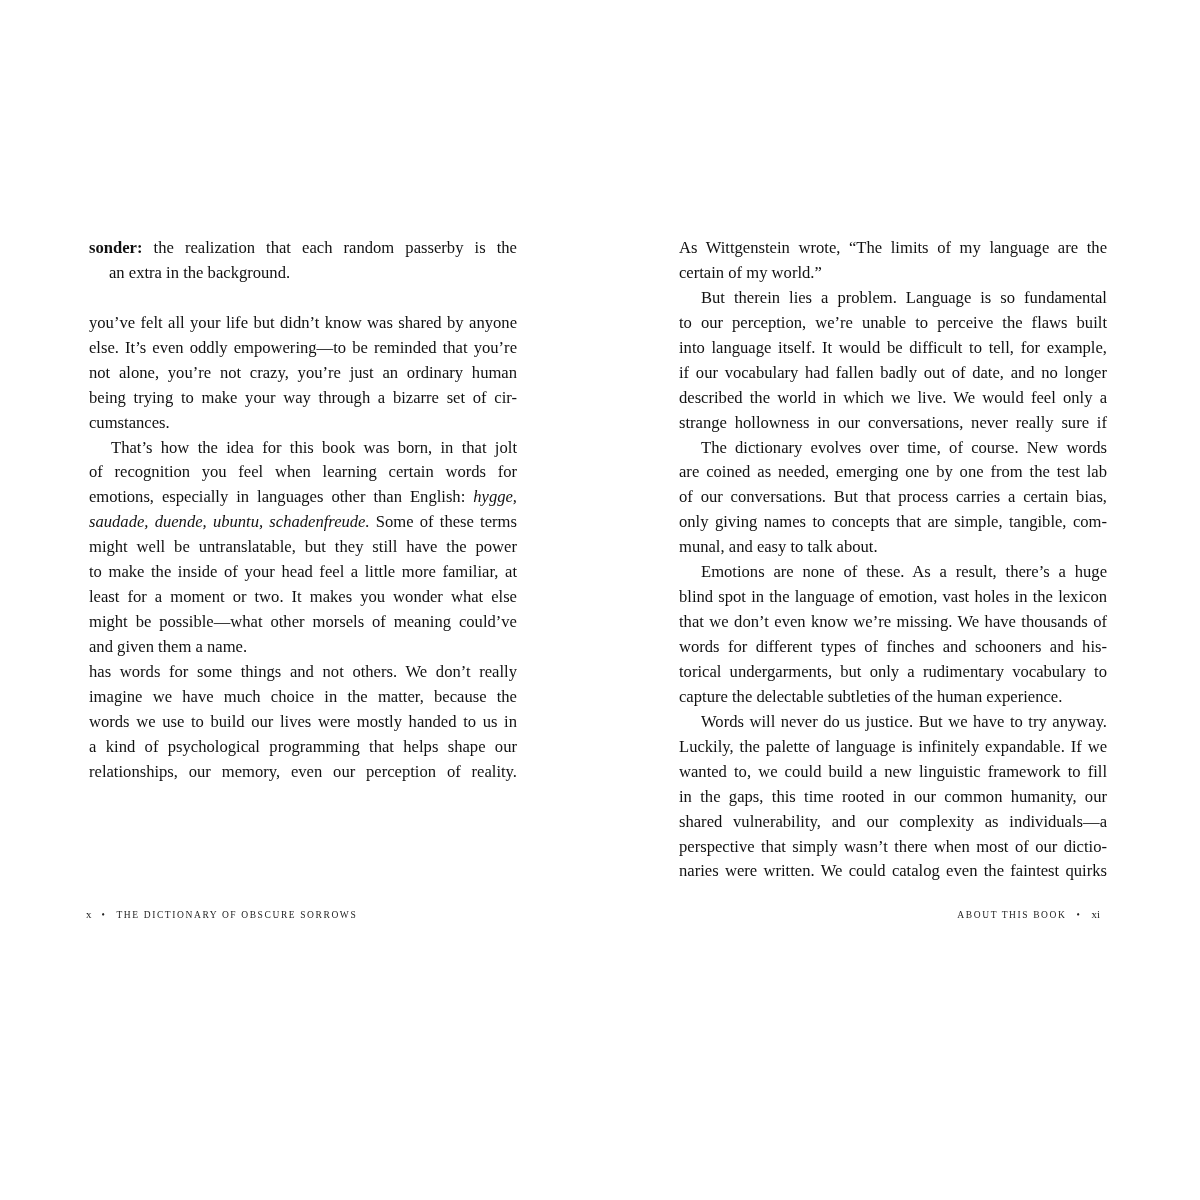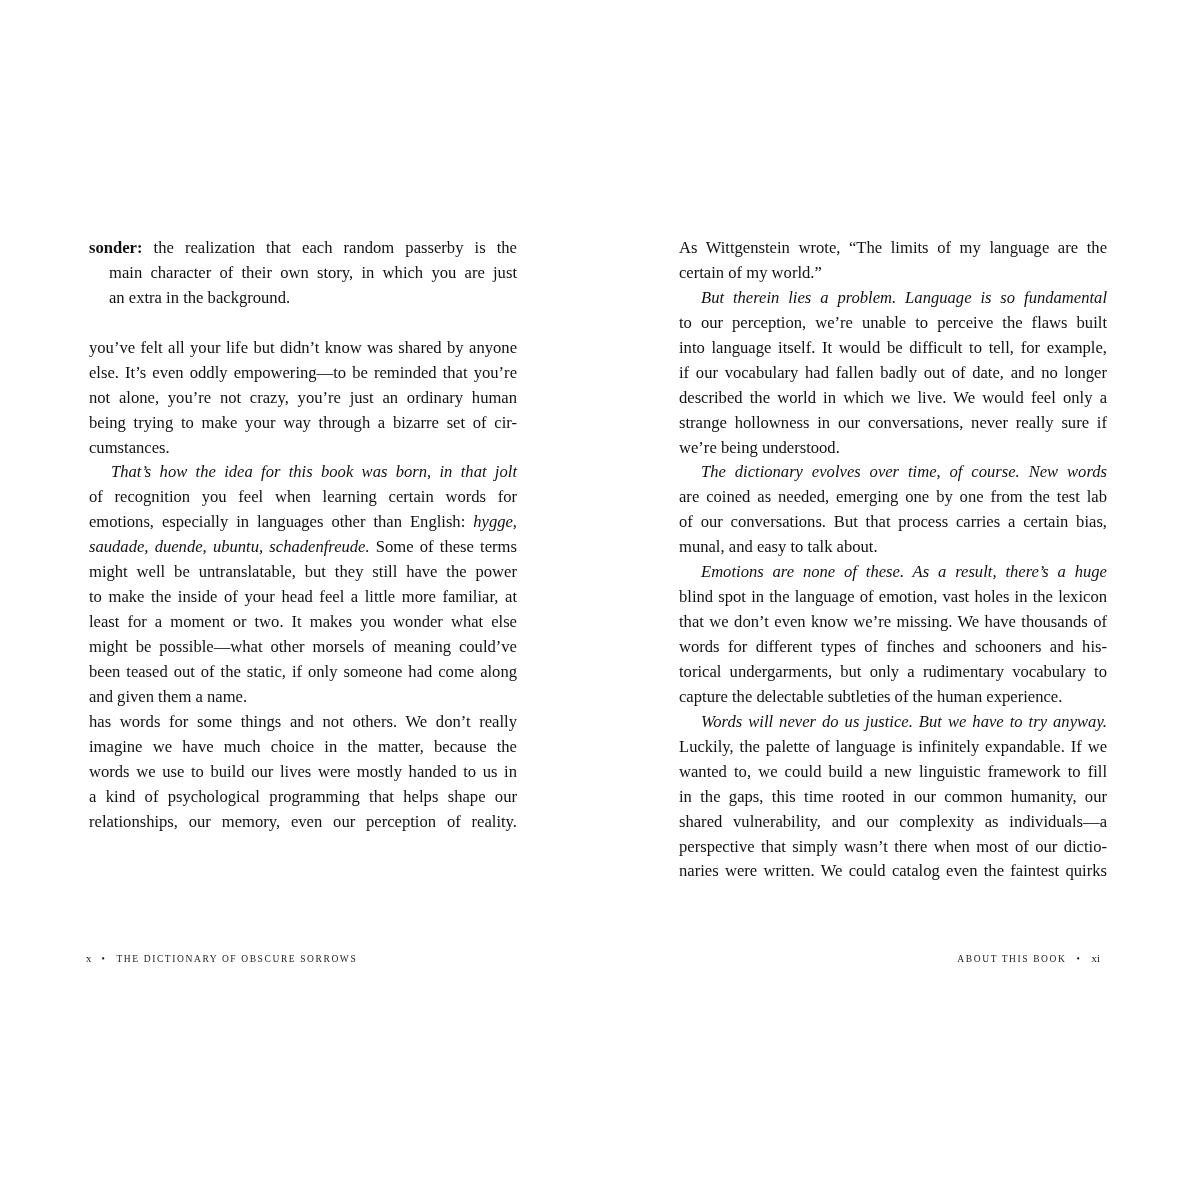--- a/index.html
+++ b/index.html
@@ -7,40 +7,39 @@
          font-family:"Liberation Serif","DejaVu Serif",serif; color:#111; }
   .page { position:absolute; top:0; width:600px; height:1004px; }
   .page.left { left:0; }
   .page.right { left:600px; }
   .col { position:absolute; top:236px; width:428px; font-size:16.6px; }
   .page.left .col { left:89px; }
   .page.right .col { left:79px; }
   .line { height:24.95px; line-height:24.95px; white-space:nowrap;
           text-align:justify; text-align-last:justify; overflow:visible; }
   .line.last { text-align-last:left; }
-  .line.indent { padding-left:22px;font-style:italic; }
+  .line.indent { padding-left:22px; }
   .line.hang { padding-left:20px; }
   .blank { height:24.95px; }
   .term { font-weight:bold; }
-  .footer { position:absolute; top:952px; font-size:9.5px; letter-spacing:1.6px;
+  .footer { position:absolute; top:908px; font-size:9.5px; letter-spacing:1.6px;
             text-transform:uppercase; color:#222; white-space:nowrap;text-align:right; }
   .page.left .footer { left:86px; }
   .page.right .footer { right:100px; }
   .footer .sep { margin:0 10px; }
   .pgnum { text-transform:none; font-size:11px; letter-spacing:0; }
   em { font-style:italic; }
 </style>
 </head>
 <body>
 
 <div class="page left">
   <div class="col">
     <div>
       <div class="line"><span class="term">sonder:</span><span> the realization that each random passerby is the</span></div>
-      <div class="line hang">main character of their own story, in which you are just</div>
       <div class="line hang last">an extra in the background.</div>
     </div>
     <div class="blank"></div>
 
     <div>
       <div class="line">you’ve felt all your life but didn’t know was shared by anyone</div>
       <div class="line">else. It’s even oddly empowering—to be reminded that you’re</div>
       <div class="line">not alone, you’re not crazy, you’re just an ordinary human</div>
       <div class="line">being trying to make your way through a bizarre set of cir-</div>
       <div class="line last">cumstances.</div>
@@ -48,21 +47,20 @@
 
     <div>
       <div class="line indent">That’s how the idea for this book was born, in that jolt</div>
       <div class="line">of recognition you feel when learning certain words for</div>
       <div class="line">emotions, especially in languages other than English: <em>hygge,</em></div>
       <div class="line"><em>saudade, duende, ubuntu, schadenfreude.</em> Some of these terms</div>
       <div class="line">might well be untranslatable, but they still have the power</div>
       <div class="line">to make the inside of your head feel a little more familiar, at</div>
       <div class="line">least for a moment or two. It makes you wonder what else</div>
       <div class="line">might be possible—what other morsels of meaning could’ve</div>
-      <div class="line">been teased out of the static, if only someone had come along</div>
       <div class="line last">and given them a name.</div>
     </div>
 
     <div>
       <div class="line">has words for some things and not others. We don’t really</div>
       <div class="line">imagine we have much choice in the matter, because the</div>
       <div class="line">words we use to build our lives were mostly handed to us in</div>
       <div class="line">a kind of psychological programming that helps shape our</div>
       <div class="line">relationships, our memory, even our perception of reality.</div>
     </div>
@@ -79,26 +77,26 @@
       <div class="line">As Wittgenstein wrote, “The limits of my language are the</div>
       <div class="line last">certain of my world.”</div>
     </div>
     <div>
       <div class="line indent">But therein lies a problem. Language is so fundamental</div>
       <div class="line">to our perception, we’re unable to perceive the flaws built</div>
       <div class="line">into language itself. It would be difficult to tell, for example,</div>
       <div class="line">if our vocabulary had fallen badly out of date, and no longer</div>
       <div class="line">described the world in which we live. We would feel only a</div>
       <div class="line">strange hollowness in our conversations, never really sure if</div>
-      <div class="line last">we’re being understood.</div>
     </div>
     <div>
       <div class="line indent">The dictionary evolves over time, of course. New words</div>
       <div class="line">are coined as needed, emerging one by one from the test lab</div>
       <div class="line">of our conversations. But that process carries a certain bias,</div>
+      <div class="line">only giving names to concepts that are simple, tangible, com-</div>
       <div class="line last">munal, and easy to talk about.</div>
     </div>
     <div>
       <div class="line indent">Emotions are none of these. As a result, there’s a huge</div>
       <div class="line">blind spot in the language of emotion, vast holes in the lexicon</div>
       <div class="line">that we don’t even know we’re missing. We have thousands of</div>
       <div class="line">words for different types of finches and schooners and his-</div>
       <div class="line">torical undergarments, but only a rudimentary vocabulary to</div>
       <div class="line last">capture the delectable subtleties of the human experience.</div>
     </div>

